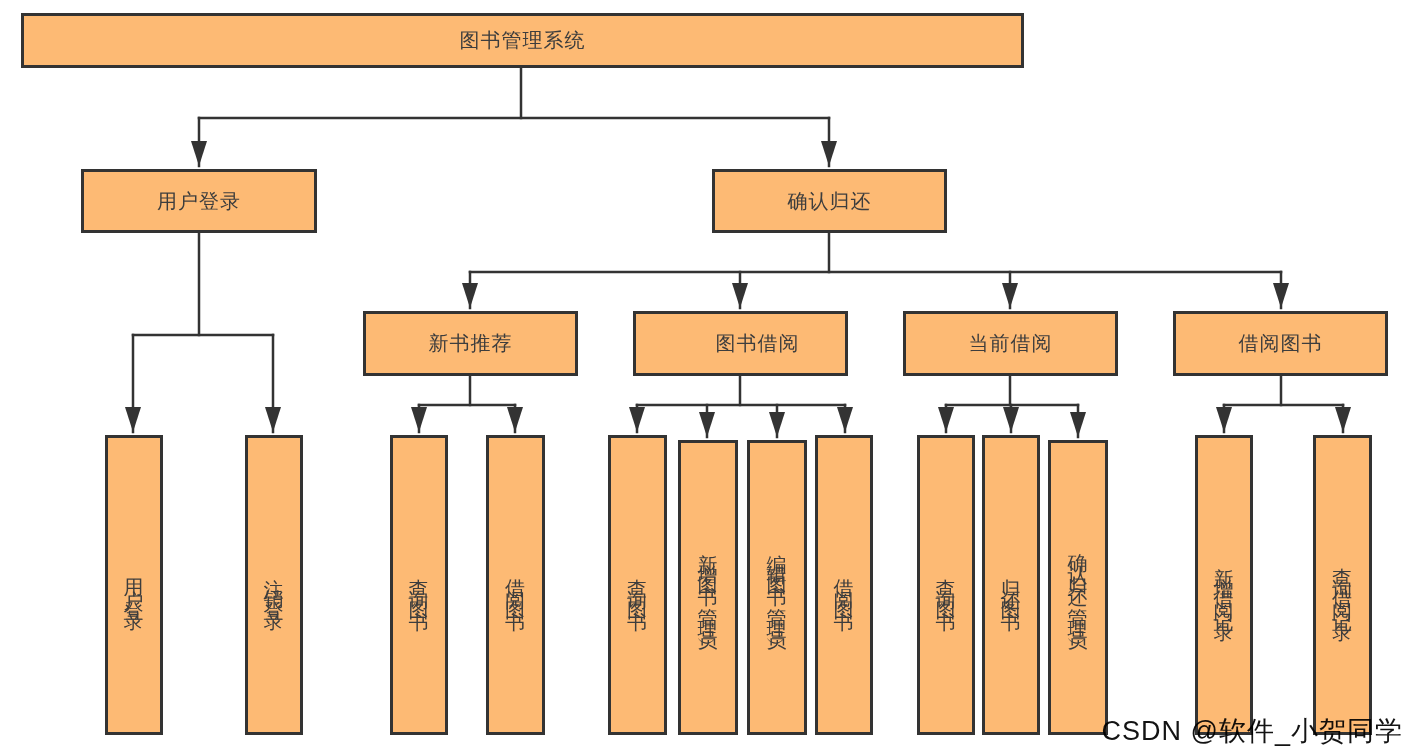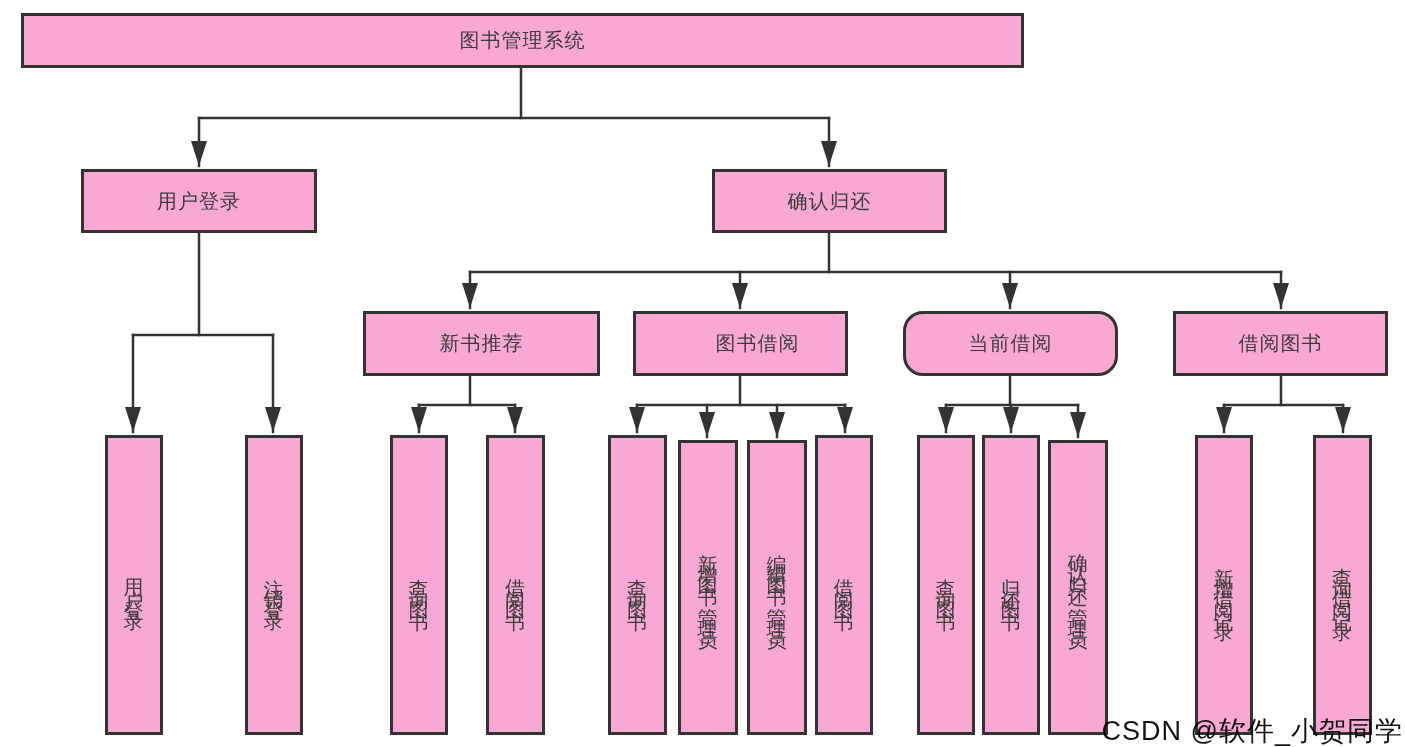--- a/index.html
+++ b/index.html
@@ -19,21 +19,21 @@
   }
   #connectors line, #connectors path.wire {
     stroke: #333333;
     stroke-width: 2.5;
     fill: none;
     stroke-linecap: square;
   }
   .node {
     position: absolute;
     box-sizing: border-box;
-    background: #f9a8d4;
+    background: #fdba74;
     border: 3px solid #333333;
     display: flex;
     align-items: center;
     justify-content: center;
     z-index: 2;
     color: #3d3d3d;
   }
   .node .lbl {
     font-size: 20px;
     letter-spacing: 1px;
@@ -118,27 +118,27 @@
     <span class="lbl">图书管理系统</span>
   </div>
 
   <div class="node" style="left:81px; top:169px; width:236px; height:64px;">
     <span class="lbl">用户登录</span>
   </div>
   <div class="node" style="left:712px; top:169px; width:235px; height:64px;">
     <span class="lbl">确认归还</span>
   </div>
 
-  <div class="node" style="left:363px; top:311px; width:237px; height:65px;">
+  <div class="node" style="left:363px; top:311px; width:215px; height:65px;">
     <span class="lbl">新书推荐</span>
   </div>
   <div class="node" style="left:633px; top:311px; width:215px; height:65px;padding-left:34px;">
     <span class="lbl">图书借阅</span>
   </div>
-  <div class="node" style="left:903px; top:311px; width:215px; height:65px;border-radius:20px;">
+  <div class="node" style="left:903px; top:311px; width:215px; height:65px;">
     <span class="lbl">当前借阅</span>
   </div>
   <div class="node" style="left:1173px; top:311px; width:215px; height:65px;">
     <span class="lbl">借阅图书</span>
   </div>
 
   <div class="node" style="left:105px; top:435px; width:58px; height:300px;">
     <span class="vlbl">用户登录</span>
   </div>
   <div class="node" style="left:245px; top:435px; width:58px; height:300px;">

